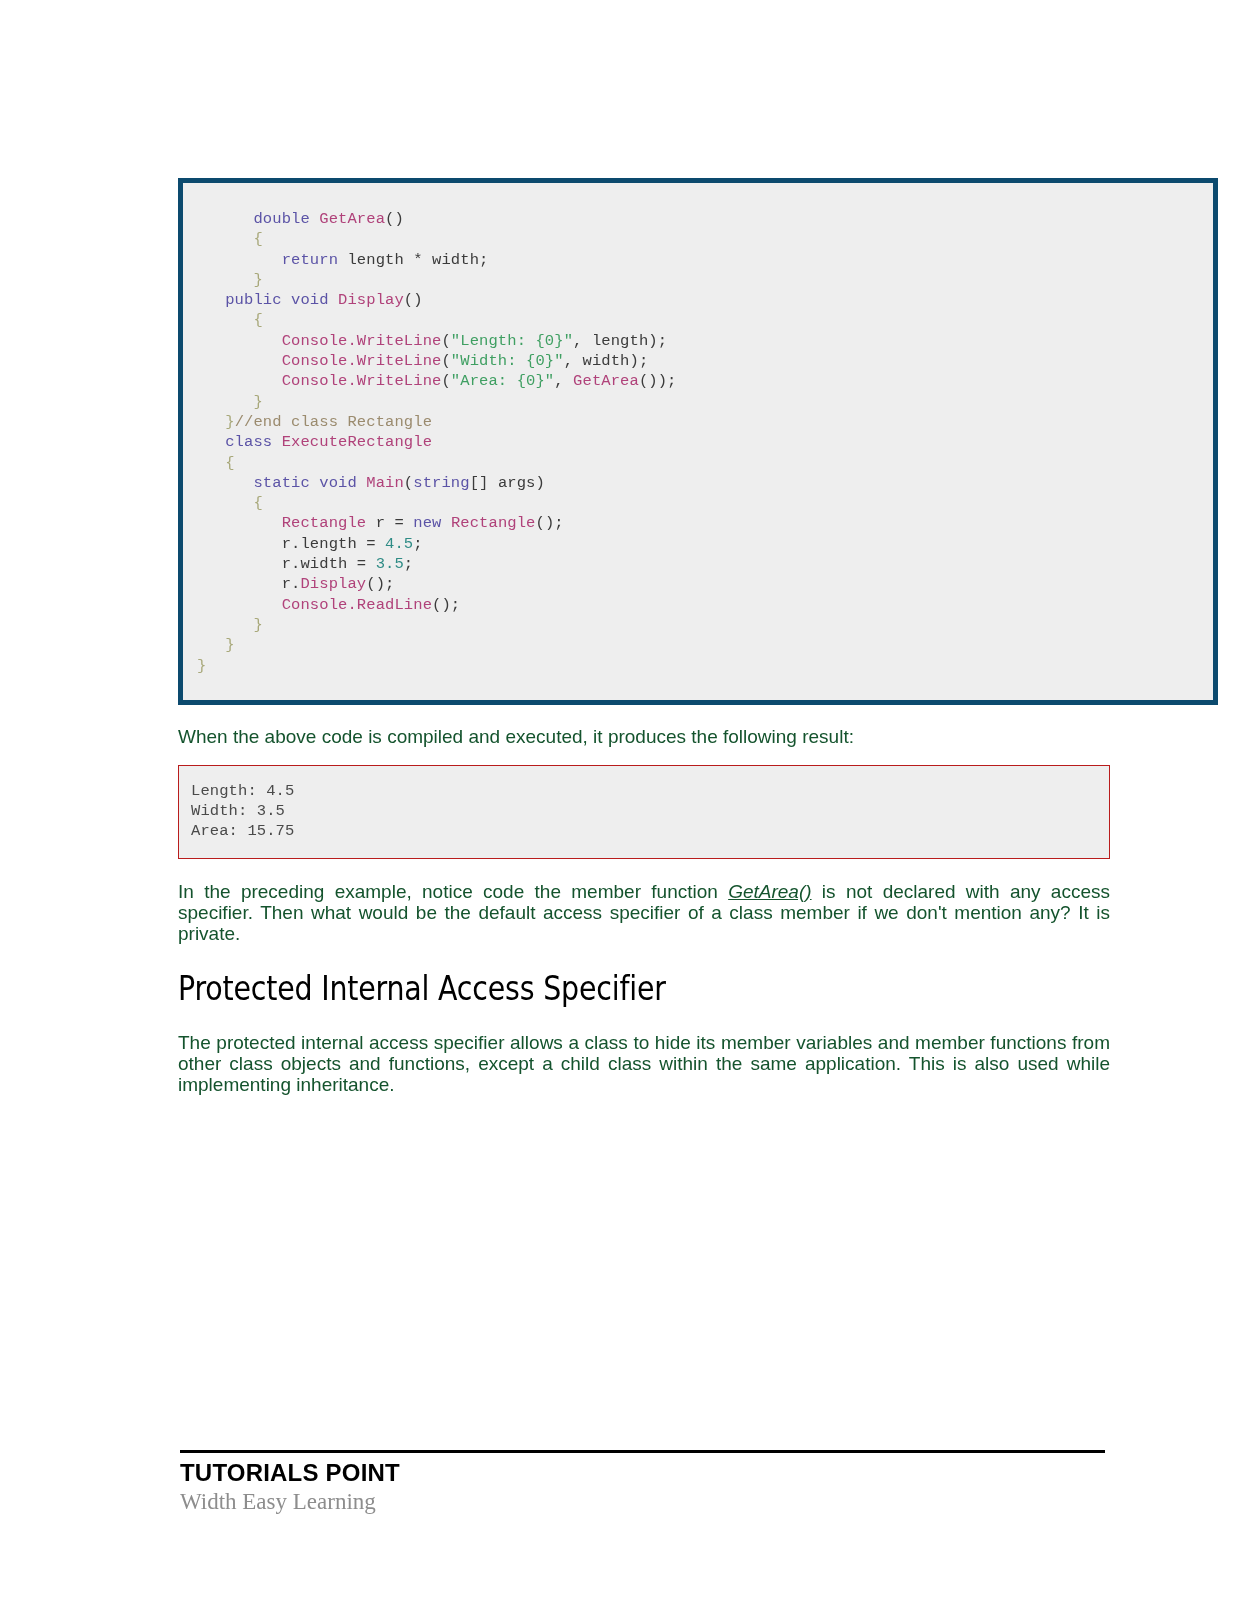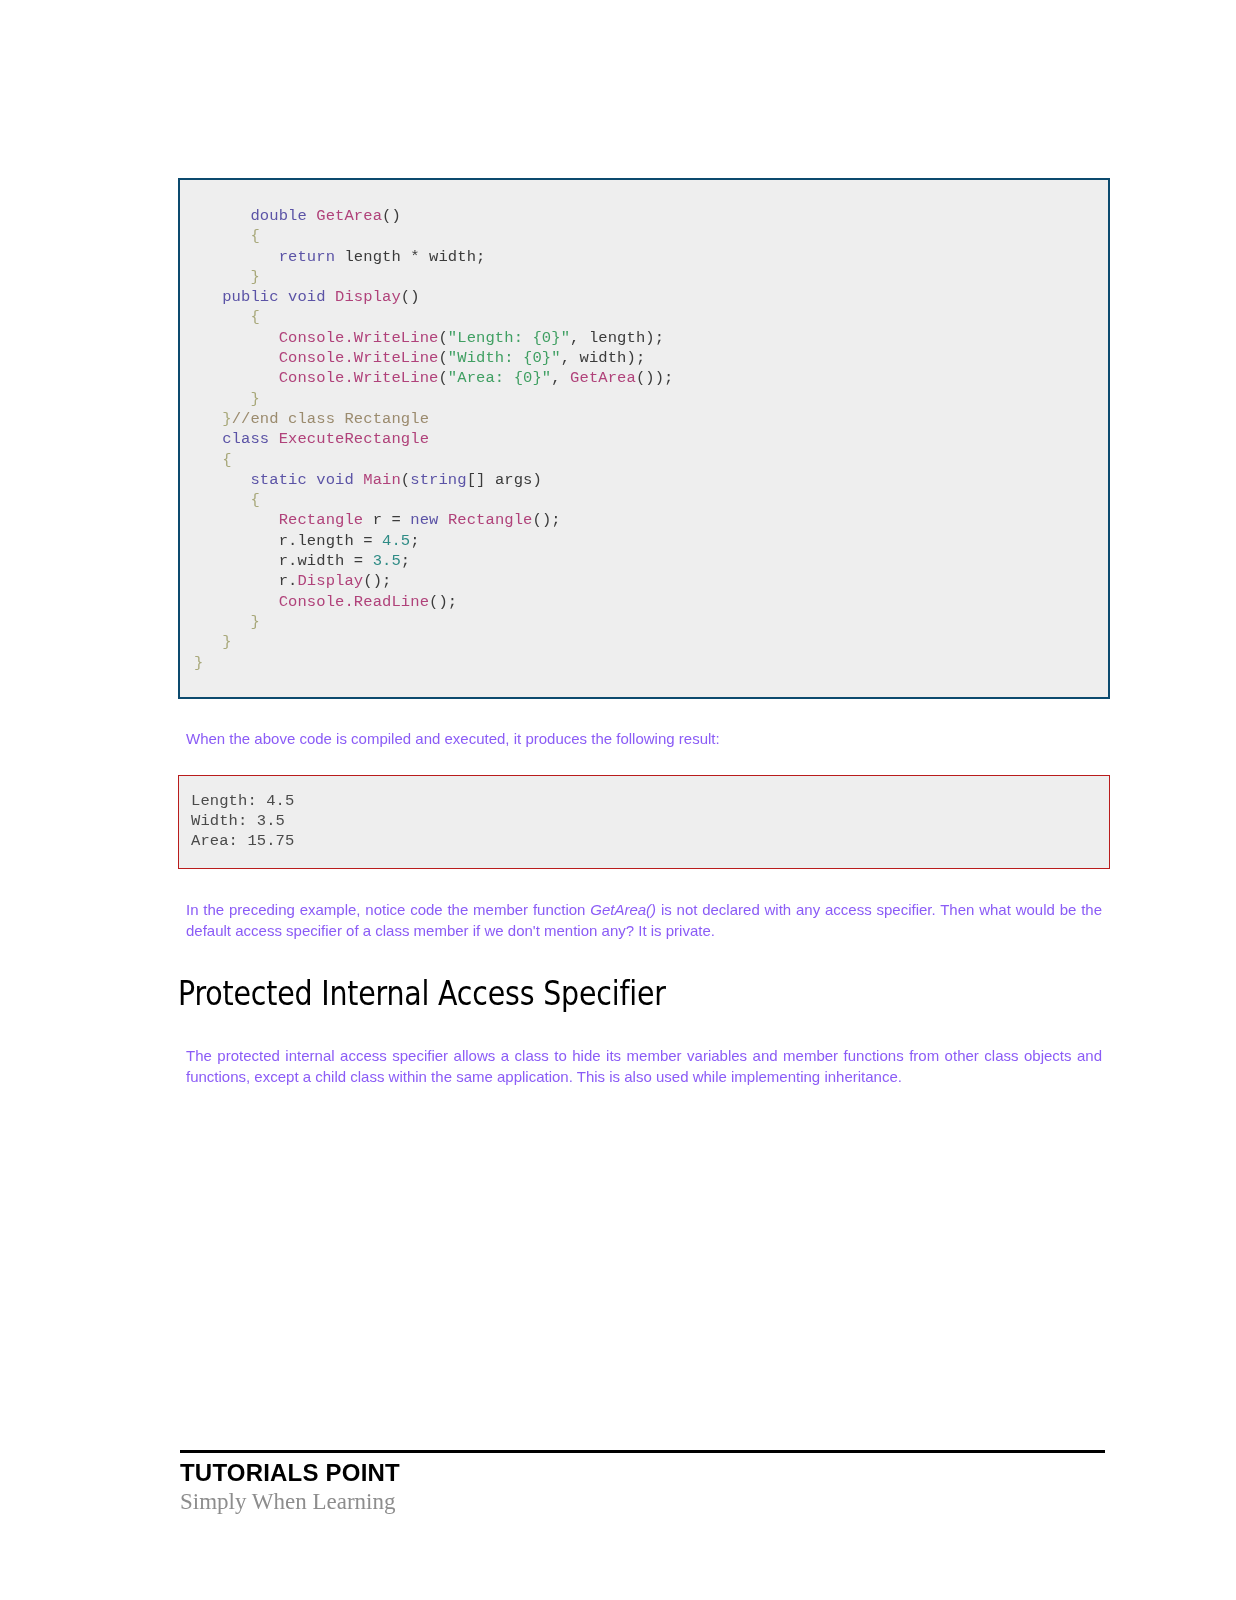--- a/index.html
+++ b/index.html
@@ -27,23 +27,23 @@
   .content {
     position: absolute;
     left: 178px;
     top: 178px;
     width: 932px;
   }
 
   
   .code-block {
     background: #eeeeee;
-    border: 2px solid #0c4a6e;
+    border: 5px solid #0c4a6e;
     box-sizing: border-box;
-    width: 932px;
+    width: 1040px;
     padding: 26px 0 24px 0;
     margin: 0;
   }
   .code-block pre {
     margin: 0;
     padding: 0 14px;
     font-family: "Liberation Mono", "DejaVu Sans Mono", monospace;
     font-size: 15.5px;
     line-height: 20.3px;
     white-space: pre;
@@ -55,25 +55,25 @@
   .t-kw    { color: #5b53a6; }   
   .t-type  { color: #b0427a; }   
   .t-str   { color: #3f9f62; }   
   .t-num   { color: #2e8b85; }   
   .t-brace { color: #a8a87a; }   
   .t-cmt   { color: #9b8b6e; }   
   .t-plain { color: #3b3b3b; }   
 
   
   p.body-text {
-    margin: 8px;
+    margin: 0;
     font-family: "Liberation Sans", sans-serif;
-    font-size: 15px;
+    font-size: 19px;
     line-height: 21px;
-    color: #8b5cf6;
+    color: #14532d;
     text-align: justify;
     text-justify: inter-word;
   }
   p.body-text.nojust { text-align: left; }
   .gap-b { height: 18px; }
   .gap-c { height: 21px; }
   .gap-d { height: 22px; }
   .gap-e { height: 25px; }
 
   
@@ -104,20 +104,21 @@
     line-height: 38px;
     letter-spacing: -0.2px;
     color: #000000;
     transform: scaleX(0.93);
     transform-origin: left center;
   }
 
   em.code-em {
     font-style: italic;
     font-family: "Liberation Sans", sans-serif;
+    text-decoration: underline;
   }
   strong.kw-bold { font-weight: normal; }
 
   
   .footer {
     position: absolute;
     left: 180px;
     top: 1450px;
     width: 925px;
   }
@@ -198,16 +199,16 @@
 
     <div class="gap-e"></div>
 
     <p class="body-text">The protected internal access specifier allows a class to hide its member variables and member functions from other class objects and functions, except a child class within the same application. This is also used while implementing inheritance.</p>
 
   </div>
 
   <div class="footer">
     <div class="footer-rule"></div>
     <div class="footer-title">TUTORIALS POINT</div>
-    <div class="footer-sub">Simply When Learning</div>
+    <div class="footer-sub">Width Easy Learning</div>
   </div>
 
 </div>
 
 </body></html>

